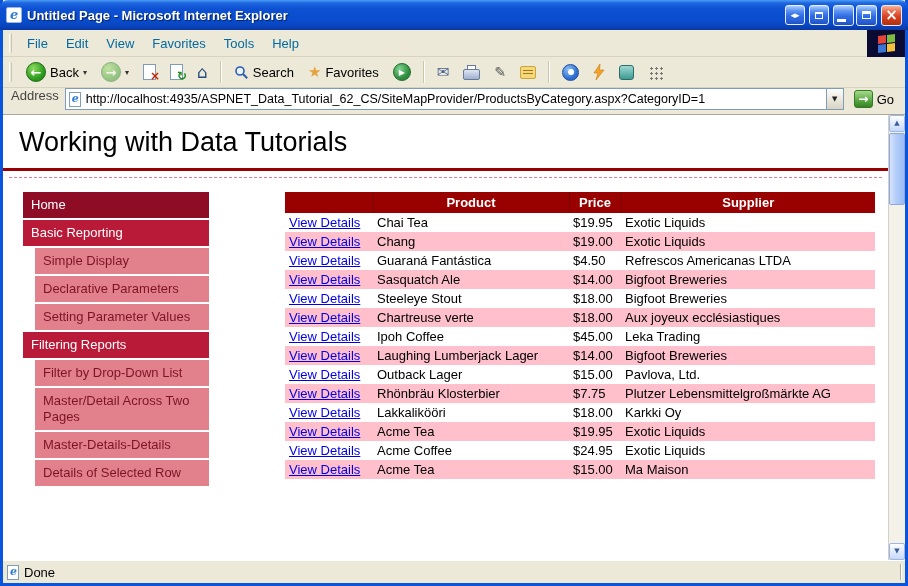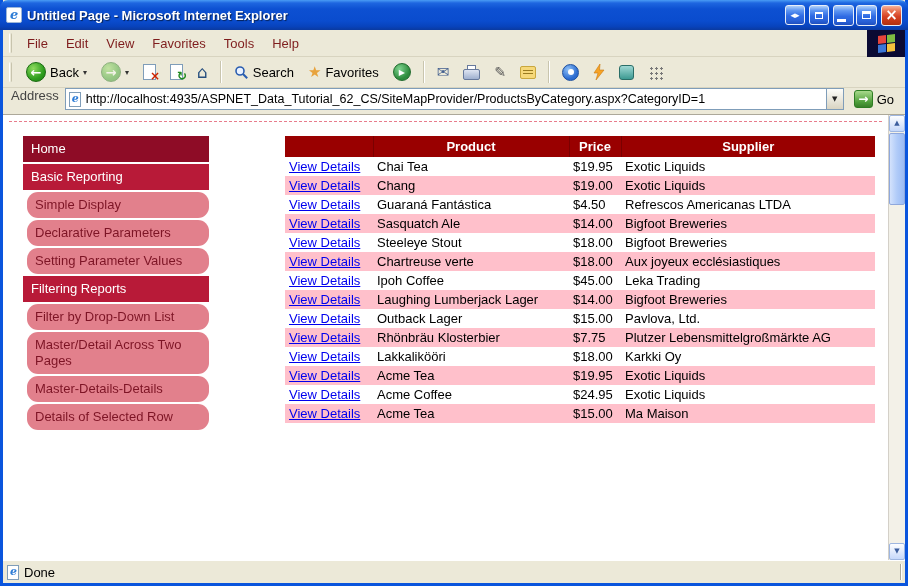--- a/index.html
+++ b/index.html
@@ -64,21 +64,21 @@
     height: 27px; flex: 0 0 27px;
     display: flex; align-items: center;
     background: var(--chrome, #ece9d8);
     border-bottom: 1px solid #d8d4c0;
     padding-left: 4px;
   }
   .grip {
     width: 3px; height: 20px; margin: 0 6px 0 2px;
     border-left: 1px solid #fff; border-right: 1px solid #c8c4ad; border-radius: 2px;
   }
-  .menu-label { padding: 4px 9px; color: #7f1d1d; cursor: default; }
+  .menu-label { padding: 4px 9px; color: #0369a1; cursor: default; }
   .throbber {
     margin-left: auto; width: 38px; height: 27px;
     background: #0a0a33; display: flex; align-items: center; justify-content: center;
   }
   .flag { display: grid; grid-template-columns: 8px 8px; grid-template-rows: 8px 8px; gap: 1px; transform: skewY(-6deg); }
   .flag i:nth-child(1){background:#e5443b}.flag i:nth-child(2){background:#7dbb42}
   .flag i:nth-child(3){background:#3b76d6}.flag i:nth-child(4){background:#f3c13c}
 
   
   .toolbar {
@@ -168,21 +168,21 @@
   .page { flex: 1; overflow: hidden; }
   .site-header { padding: 12px 0 10px 16px; border-bottom: 3px solid var(--maroon, #990000); }
   .site-header h1 { font-size: 27px; font-weight: 400; color: #000; }
   .dashed-rule { border: none; border-top: 1px dashed var(--dashed-line, #e87c8c); margin: 6px 6px 0 6px; }
   .page-body { display: flex; padding-top: 14px; gap: 36px; }
 
   .sidebar { width: 186px; margin-left: 20px; flex: 0 0 186px; }
   .menu-item { font-size: 13px; margin-bottom: 2px; padding: 5px 8px; cursor: pointer; line-height: 16px; }
   .level1 { color: #fff; background: var(--menu-dark, #8e0c26); }
   .level1.bright { background: var(--menu-bright, #b81a38); }
-  .level2 { margin-left: 4px; background: var(--menu-child-bg, #e2808c); color: var(--menu-child-text, #7d1425); border-radius: 11px; }
+  .level2 { margin-left: 12px; background: var(--menu-child-bg, #e2808c); color: var(--menu-child-text, #7d1425); }
 
   .main { margin-left: 40px; flex: 1; padding-right: 24px; }
   .main h2 { font-size: 23px; font-weight: bold; color: #000; margin: 2px 0 22px; }
   table.products { border-collapse: collapse; width: 590px; font-size: 13px; table-layout: fixed; }
   table.products th {
     background: var(--maroon, #990000); color: #fff; font-weight: bold;
     padding: 3px 6px; text-align: center; border-right: 1px solid #7a0000;
   }
   table.products th:last-child { border-right: none; }
   table.products th:nth-child(1){ width: 88px; }
@@ -356,20 +356,23 @@
     <button class="go-btn">
       <span class="go-icon g">
           <span>→</span>
         </span>
       <span>Go</span>
     </button>
   </div>
 
   <div class="content">
     <div class="page">
+      <div class="site-header">
+        <h1>Working with Data Tutorials</h1>
+      </div>
       <hr class="dashed-rule">
       <div class="page-body">
         <div class="sidebar" id="sidebar-menu">
             <div class="menu-item level1 dark">Home</div>
             <div class="menu-item level1 bright">Basic Reporting</div>
             <div class="menu-item level2">Simple Display</div>
             <div class="menu-item level2">Declarative Parameters</div>
             <div class="menu-item level2">Setting Parameter Values</div>
             <div class="menu-item level1 bright">Filtering Reports</div>
             <div class="menu-item level2">Filter by Drop-Down List</div>

